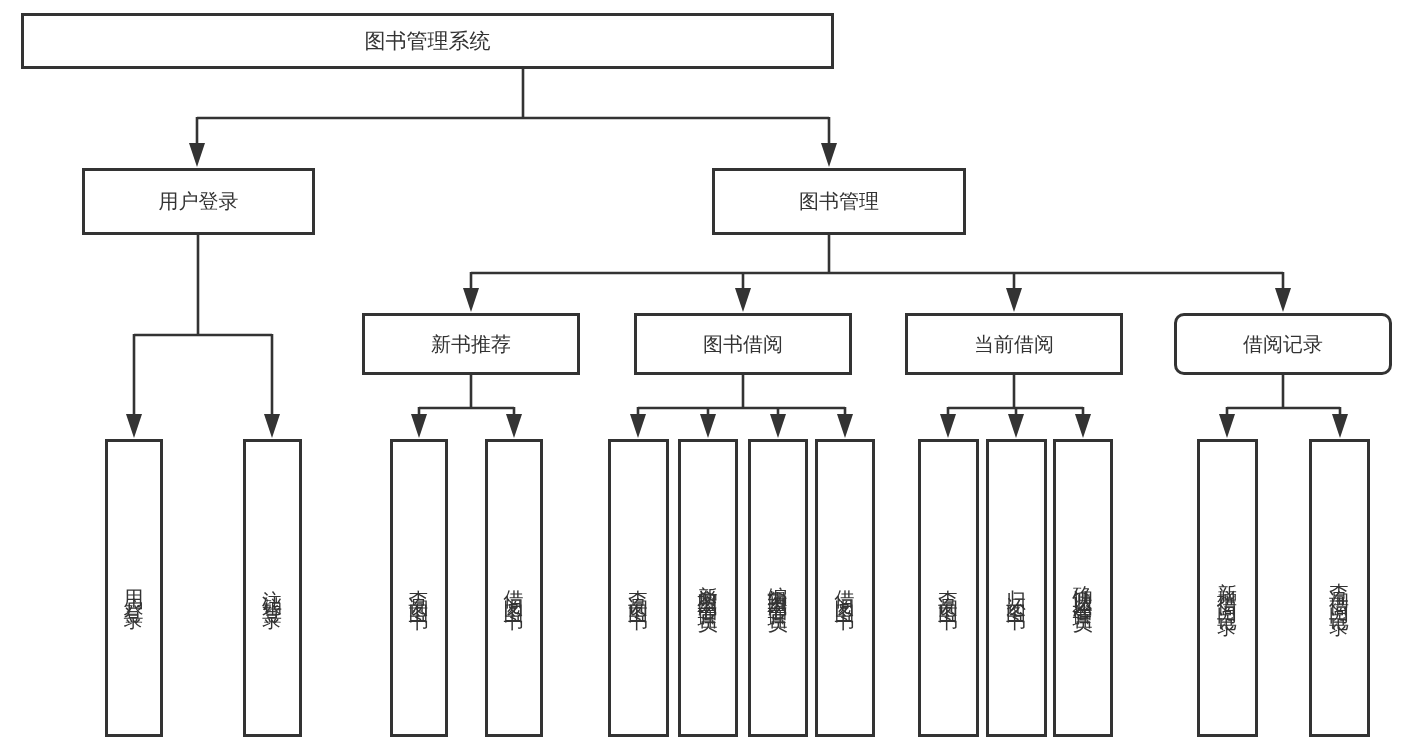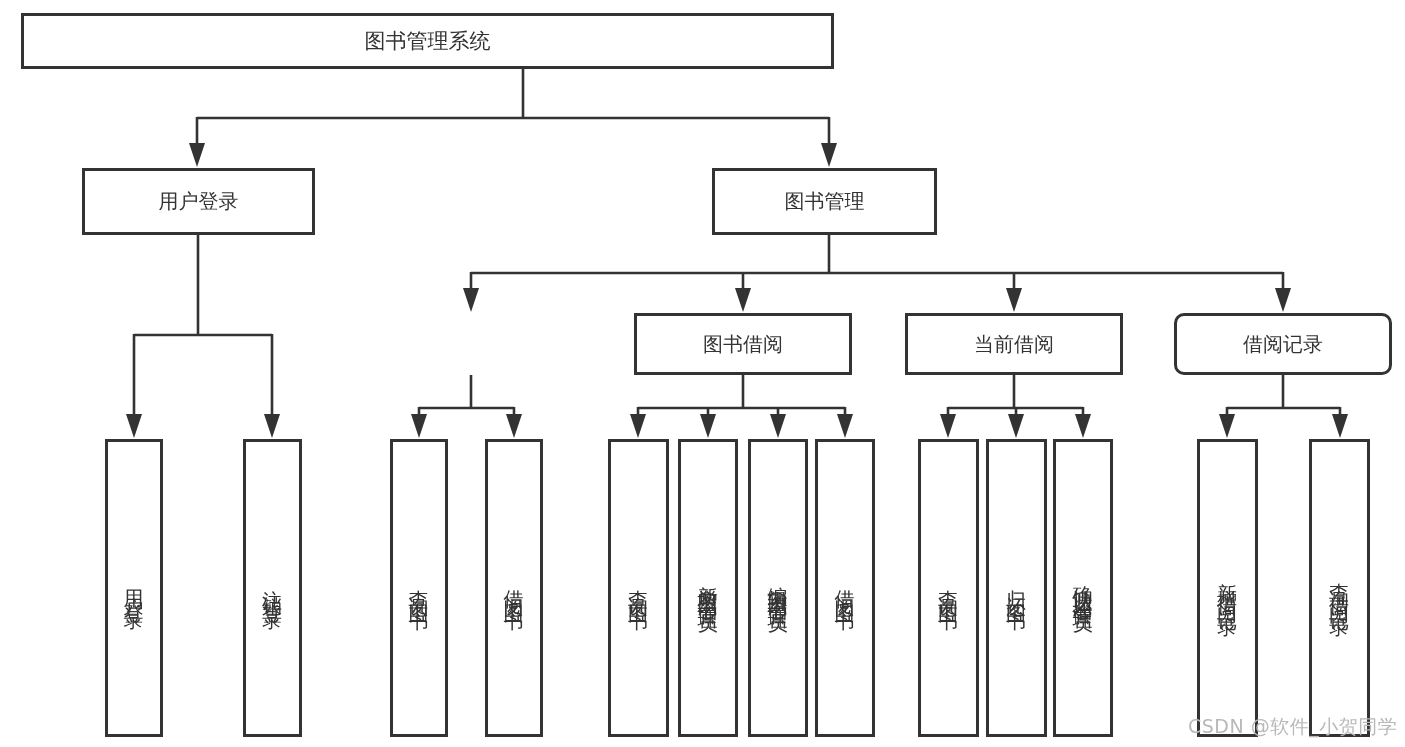--- a/index.html
+++ b/index.html
@@ -16,21 +16,21 @@
     box-sizing:border-box;
     border:3px solid #333333;
     background:#ffffff;
     display:flex;align-items:center;justify-content:center;
     color:#333333;
     text-align:center;
   }
   .node-root{left:21px;top:13px;width:813px;height:56px;font-size:21px;}
   .node-l2{top:168px;height:67px;font-size:20px;}
   .node-l2.pos-a{left:82px;width:233px;}
-  .node-l2.pos-b{left:712px;width:225px;}
+  .node-l2.pos-b{left:712px;width:254px;}
   .node-l3{top:313px;height:62px;width:218px;font-size:20px;}
   .leaf{
     position:absolute;
     top:439px;height:298px;
     box-sizing:border-box;
     border:3px solid #333333;
     background:#ffffff;
     display:flex;align-items:center;justify-content:center;
     color:#333333;
   }
@@ -129,20 +129,21 @@
       <polygon points="1219,414 1235,414 1227,438"></polygon>
       <polygon points="1332,414 1348,414 1340,438"></polygon>
     </g>
   </svg>
 
   <div class="node node-root">图书管理系统</div>
 
   <div class="node node-l2 pos-a">用户登录</div>
   <div class="node node-l2 pos-b">图书管理</div>
 
+  <div class="node node-l3" style="left:362px;">新书推荐</div>
   <div class="node node-l3" style="left:905px;">当前借阅</div>
   <div class="node node-l3" style="left:634px;">图书借阅</div>
   <div class="node node-l3" style="left:1174px;border-radius:10px;">借阅记录</div>
 
   <div class="leaf" style="left:105px;width:58px;">
     <span>用户登录</span>
   </div>
   <div class="leaf" style="left:243px;width:59px;">
     <span>注销登录</span>
   </div>
@@ -177,15 +178,14 @@
     <span>确认归还（管理员）</span>
   </div>
 
   <div class="leaf" style="left:1197px;width:61px;">
     <span>新增借阅记录</span>
   </div>
   <div class="leaf" style="left:1309px;width:61px;">
     <span>查询借阅记录</span>
   </div>
 
-  <div class="watermark">CSDN @软件_小贺同学</div>
 
 </div>
 
 </body></html>

